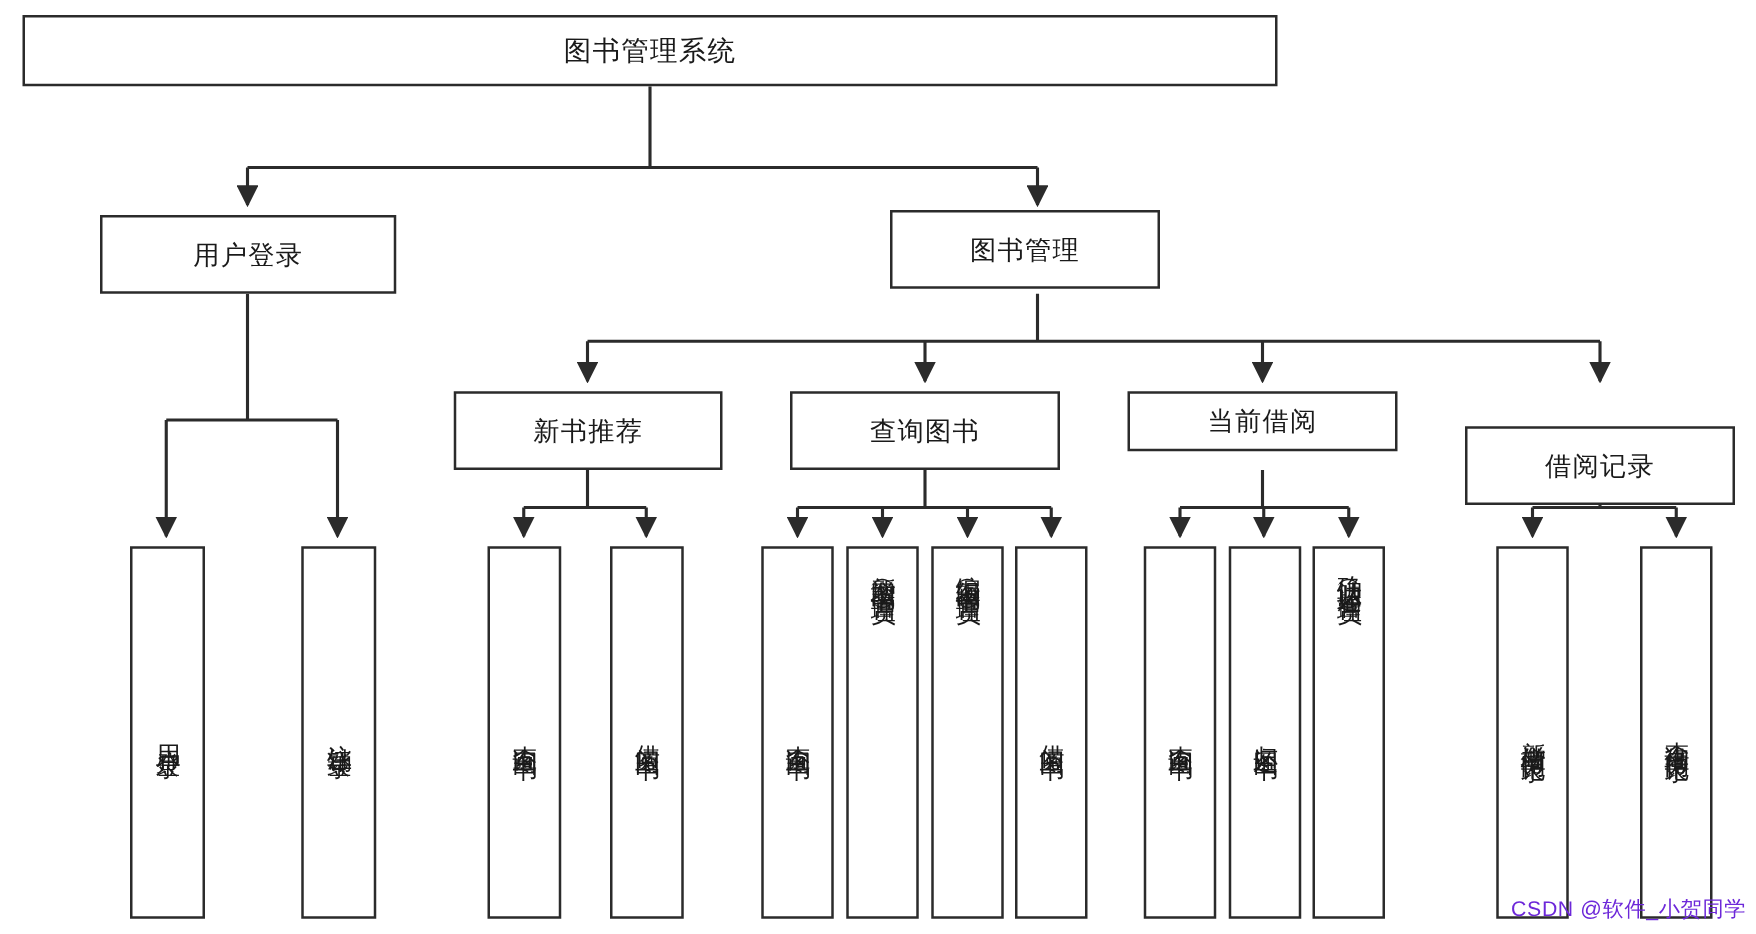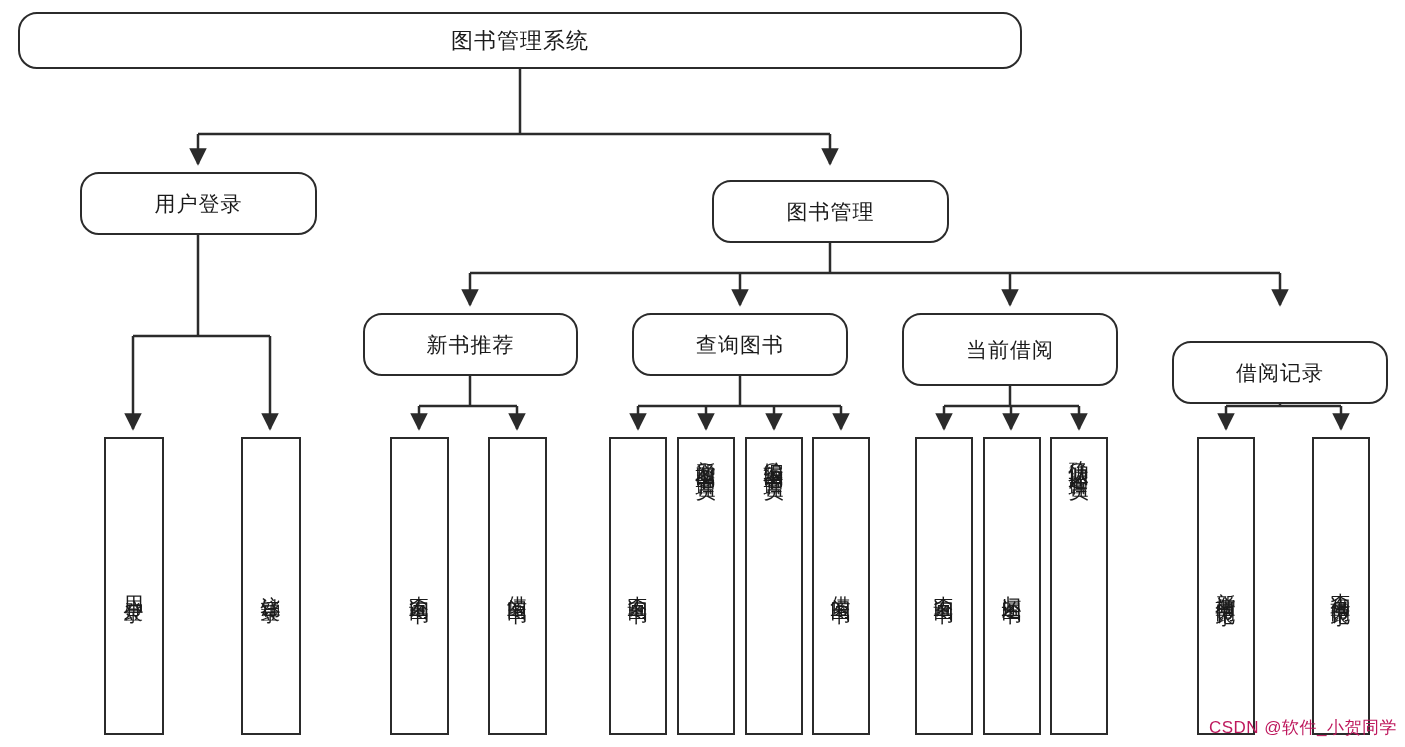--- a/index.html
+++ b/index.html
@@ -33,21 +33,20 @@
     background: #ffffff;
     display: flex;
     align-items: center;
     justify-content: center;
     color: #1a1a1a;
   }
   .node.h {
     
     font-size: 21px;
     letter-spacing: 1px;
-    border-radius: 19px;
   }
   .node.root {
     font-size: 22px;
   }
   .node.v {
     
     font-size: 20px;
     padding: 6px 0;
     align-items: center;
   }
@@ -64,21 +63,21 @@
   }
   .htext {
     white-space: nowrap;
     display: block;
   }
   #watermark {
     position: absolute;
     right: 8px;
     bottom: 8px;
     font-size: 17px;
-    color: #be185d;
+    color: #6d28d9;
     white-space: nowrap;
     letter-spacing: 0.5px;
   }
 </style>
 </head>
 <body>
 
 <div id="canvas">
 
   <svg id="edges" viewBox="0 0 1405 747" width="1405" height="747">
@@ -131,31 +130,31 @@
     </g>
   </svg>
 
   <div class="node h root" style="left:18px; top:12px; width:1004px; height:57px;">
     <span class="htext">图书管理系统</span>
   </div>
 
   <div class="node h" style="left:80px; top:172px; width:237px; height:63px;">
     <span class="htext">用户登录</span>
   </div>
-  <div class="node h" style="left:712px; top:180px; width:237px; height:63px;">
+  <div class="node h" style="left:712px; top:168px; width:216px; height:63px;">
     <span class="htext">图书管理</span>
   </div>
 
   <div class="node h" style="left:363px; top:313px; width:215px; height:63px;">
     <span class="htext">新书推荐</span>
   </div>
   <div class="node h" style="left:632px; top:313px; width:216px; height:63px;">
     <span class="htext">查询图书</span>
   </div>
-  <div class="node h" style="left:902px; top:313px; width:216px; height:73px;">
+  <div class="node h" style="left:902px; top:313px; width:216px; height:48px;">
     <span class="htext">当前借阅</span>
   </div>
   <div class="node h" style="left:1172px; top:313px; width:216px; height:63px;margin-top:28px;">
     <span class="htext">借阅记录</span>
   </div>
 
   <div class="node v" style="left:104px; top:437px; width:60px; height:298px;">
     <span class="vtext">用户登录</span>
   </div>
   <div class="node v" style="left:241px; top:437px; width:60px; height:298px;">

